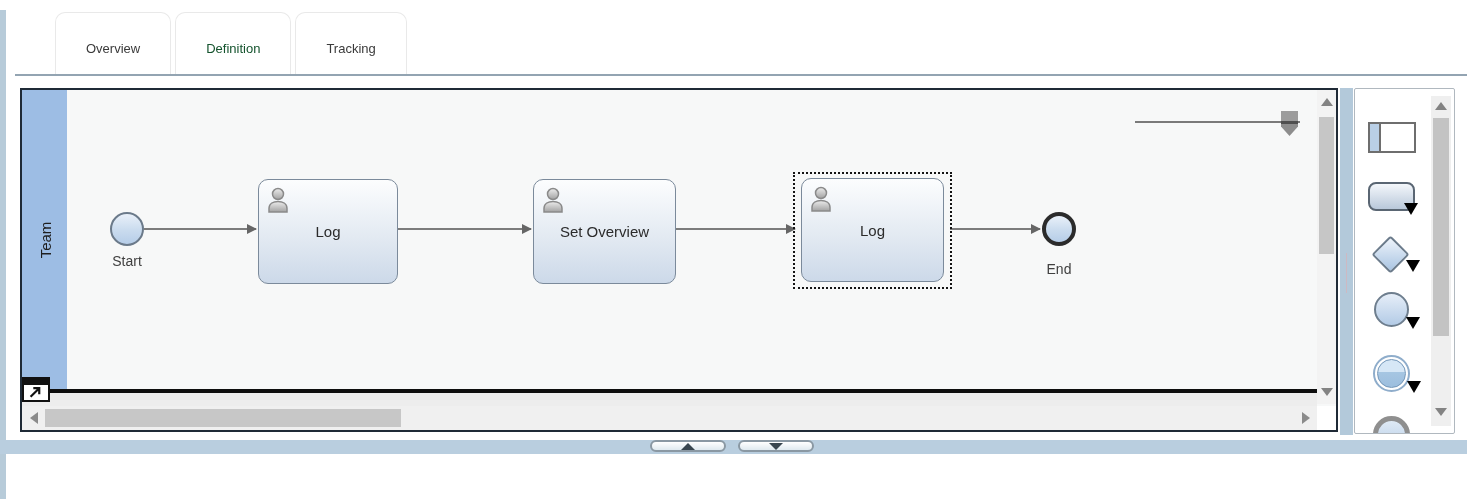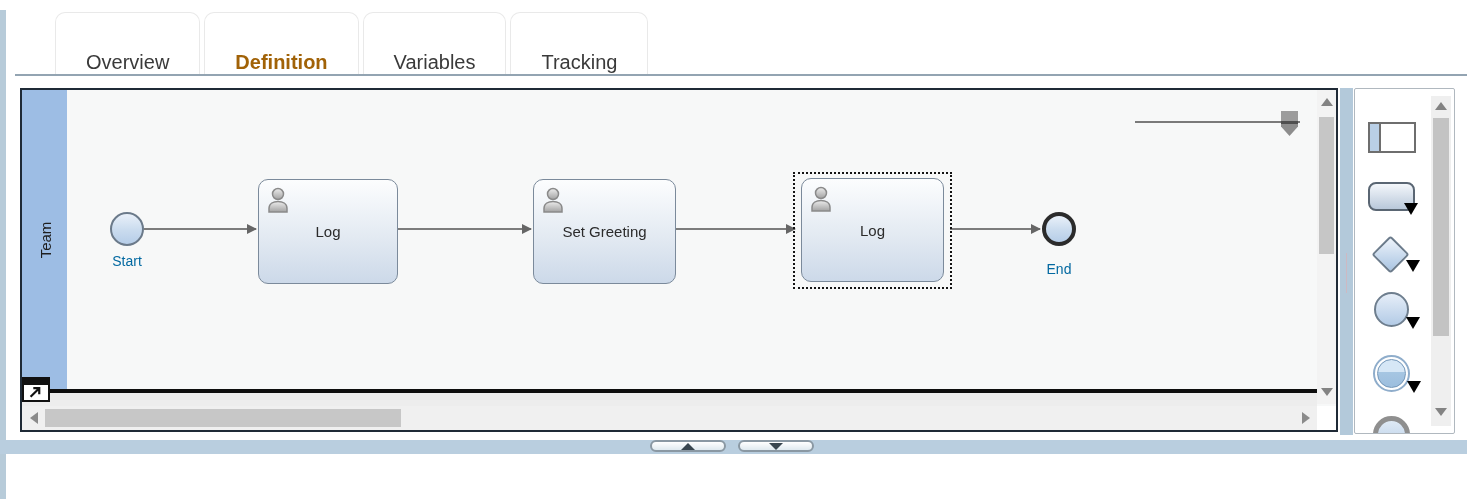--- a/index.html
+++ b/index.html
@@ -7,22 +7,22 @@
               font-family:"Liberation Sans", sans-serif; overflow:hidden; }
   .page { position:relative; width:1467px; height:499px; background:#fff; }
 
   
   .left-strip { position:absolute; left:0; top:10px; width:6px; height:489px; background:#b7cbd9; }
 
   
   .tabbar { position:absolute; left:55px; top:12px; height:62px; display:flex; gap:4px; }
   .tab { position:relative; border:1px solid #e9e9e9; border-bottom:none;
          border-radius:10px 10px 0 0; background:#fff; padding:10px 30px 0 30px;
-         display:flex; align-items:flex-end; font-size:20px; color:#3a3a3a; cursor:default; }
-  .tab.active { color:#a16207; font-weight:bold; }
+         display:flex; align-items:center; font-size:13px; color:#3a3a3a; cursor:default; }
+  .tab.active { color:#14532d; font-weight:normal; }
   .tab-divider { position:absolute; left:15px; top:74px; right:0; height:2px; background:#93a4b2; }
 
   
   .canvas { position:absolute; left:20px; top:88px; width:1318px; height:344px;
             background:#f7f8f8; border:2px solid #1f2a36; }
   .canvas * { position:absolute; }
 
   .lane-header { left:0; top:0; width:45px; height:299px; background:#9dbde4; }
   .lane-label { left:50%; top:50%; transform:translate(-50%,-50%) rotate(-90deg);
                 white-space:nowrap; font-size:15px; color:#1f1f1f; }
@@ -32,21 +32,21 @@
   .expand-widget { left:0; top:287px; width:28px; height:25px; border:2px solid #111;
                    background:#fff; z-index:6; }
   .ew-top { left:0; top:0; width:100%; height:6px; background:#111; }
   .ew-arrow { left:4px; top:7px; }
 
   
   .event { width:34px; height:34px; border-radius:50%;
            background:linear-gradient(180deg,#e9f0f9 0%,#c9dbee 55%,#b6cde8 100%); }
   .start-node { left:88px; top:122px; border:2px solid #6b7a8a; }
   .end-node   { left:1020px; top:122px; border:4px solid #2b2b2b; }
-  .node-label { font-size:14px; color:#0369a1; text-align:center; }
+  .node-label { font-size:14px; color:#404040; text-align:center; }
   .start-label { left:60px; top:163px; width:90px; }
   .end-label   { left:995px; top:171px; width:84px; }
 
   .task { height:105px; border:1.5px solid #7b8a9b; border-radius:10px;
           background:linear-gradient(180deg,#fcfdfe 0%,#e3eaf2 55%,#ccd9e9 100%);
           display:flex; align-items:center; justify-content:center;
           font-size:15px; color:#2b2b2b; z-index:2; }
   .task1 { left:236px; top:89px; width:140px; }
   .task2 { left:511px; top:89px; width:143px; }
   .task3 { left:779px; top:88px; width:143px; height:104px; }
@@ -141,23 +141,20 @@
   <div class="left-strip"></div>
 
   <div class="tabbar">
     <div class="tab">
         <span>Overview</span>
       </div>
     <div class="tab active">
         <span>Definition</span>
       </div>
     <div class="tab">
-        <span>Variables</span>
-      </div>
-    <div class="tab">
         <span>Tracking</span>
       </div>
   </div>
   <div class="tab-divider"></div>
 
   <div class="canvas">
     <div class="lane-header">
       <span class="lane-label">Team</span>
     </div>
     <div class="lane-bottom-line"></div>
@@ -192,21 +189,21 @@
         <path d="M2 25 v-3.5 c0-5 4.5-7 9-7 s9 2 9 7 V25 z" fill="url(#pg)" stroke="#8a8a8a" stroke-width="1.5"></path>
       </svg>
       <span style="position:static">Log</span>
     </div>
 
     <div class="task task2">
       <svg class="person" viewBox="0 0 22 26">
         <circle cx="11" cy="7" r="5.5" fill="url(#pg)" stroke="#8a8a8a" stroke-width="1.5"></circle>
         <path d="M2 25 v-3.5 c0-5 4.5-7 9-7 s9 2 9 7 V25 z" fill="url(#pg)" stroke="#8a8a8a" stroke-width="1.5"></path>
       </svg>
-      <span style="position:static">Set Greeting</span>
+      <span style="position:static">Set Overview</span>
     </div>
 
     <div class="selection-rect"></div>
     <div class="task task3">
       <svg class="person" viewBox="0 0 22 26">
         <circle cx="11" cy="7" r="5.5" fill="url(#pg)" stroke="#8a8a8a" stroke-width="1.5"></circle>
         <path d="M2 25 v-3.5 c0-5 4.5-7 9-7 s9 2 9 7 V25 z" fill="url(#pg)" stroke="#8a8a8a" stroke-width="1.5"></path>
       </svg>
       <span style="position:static">Log</span>
     </div>

